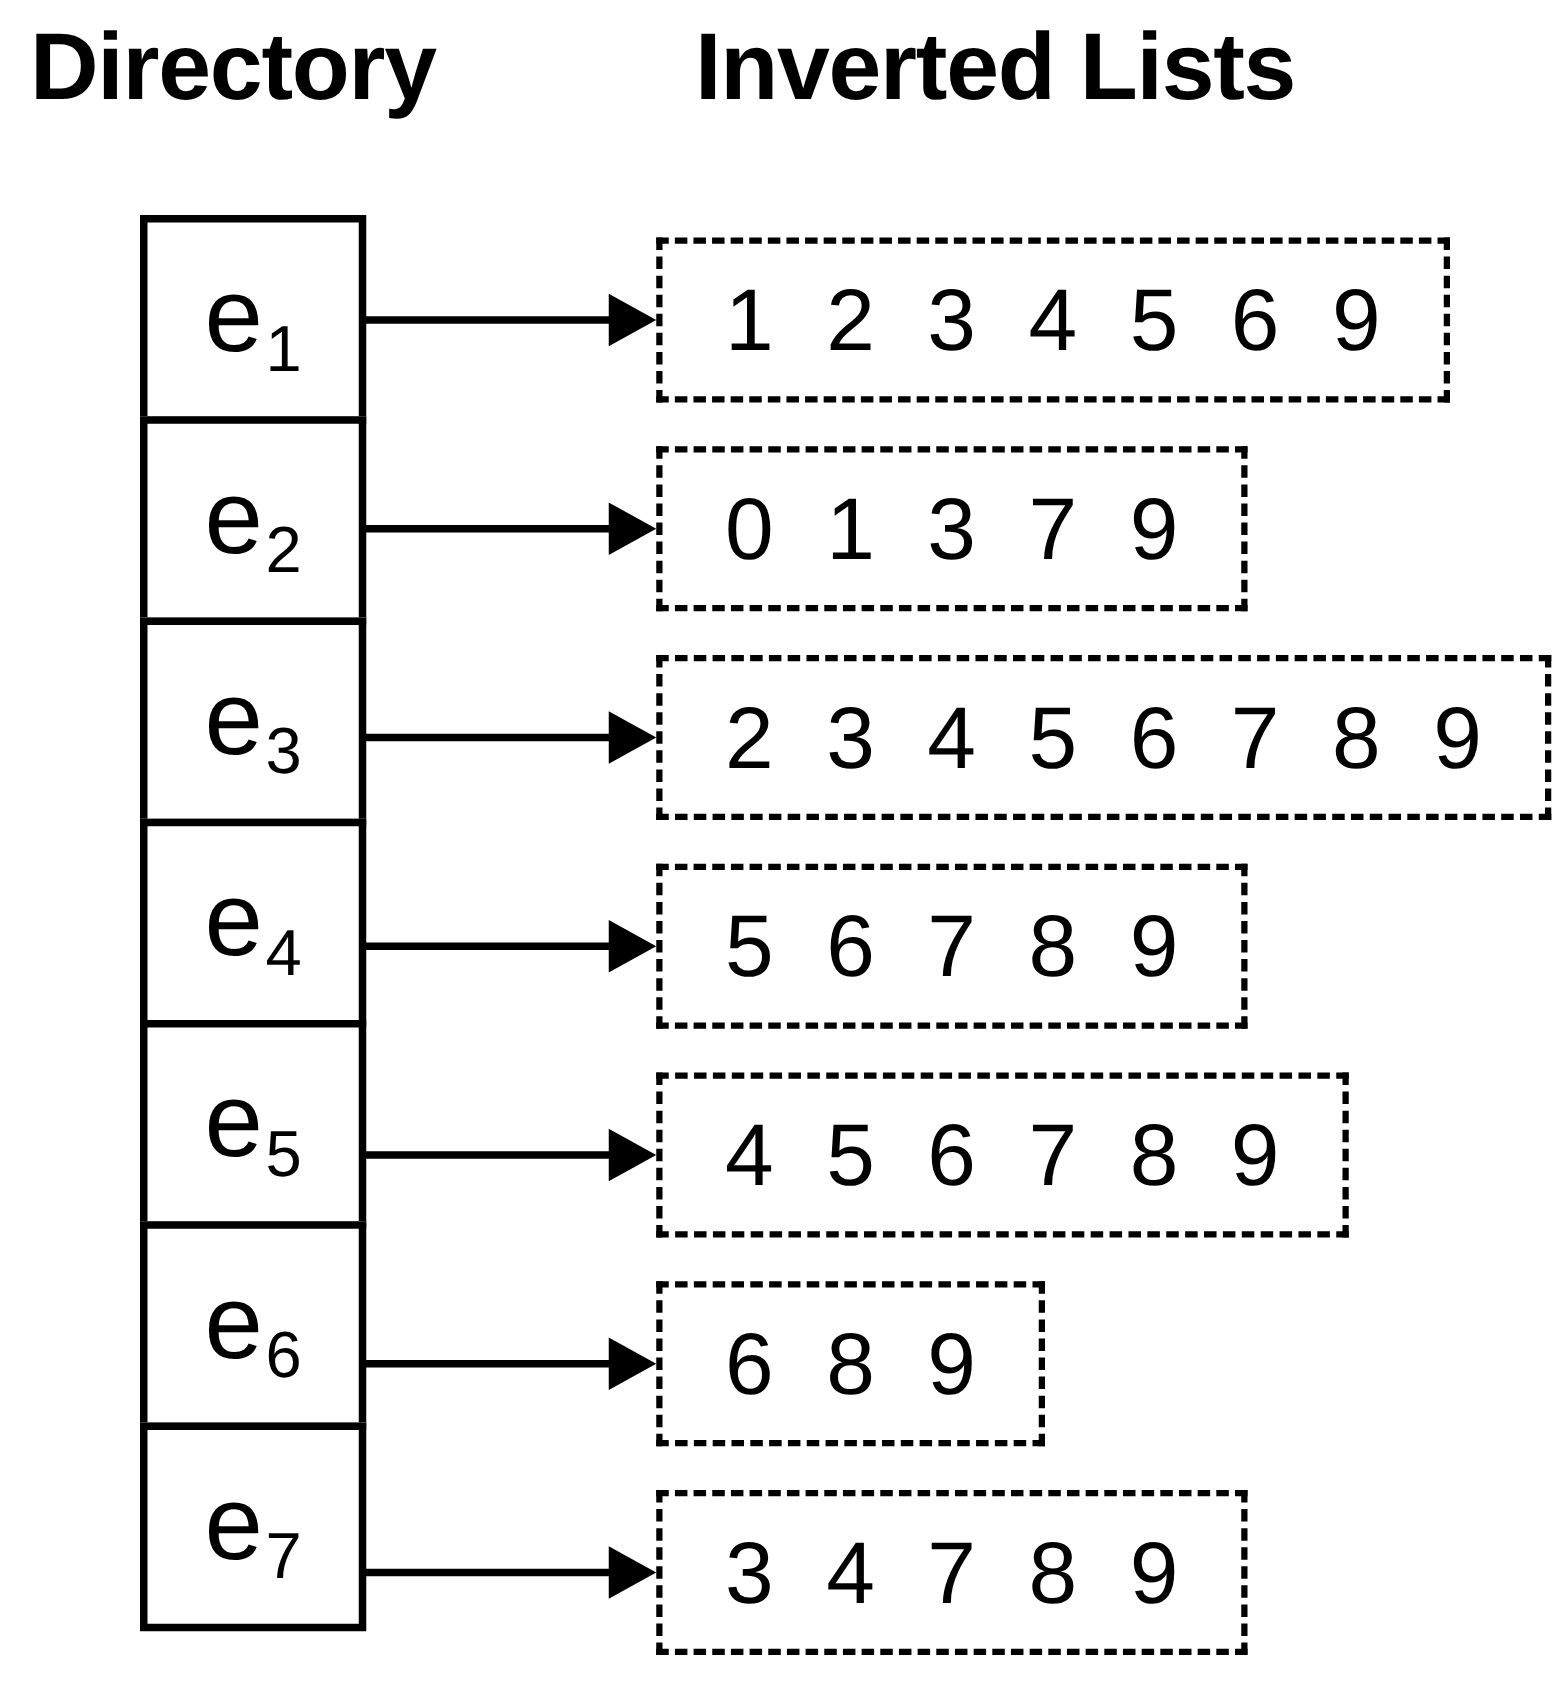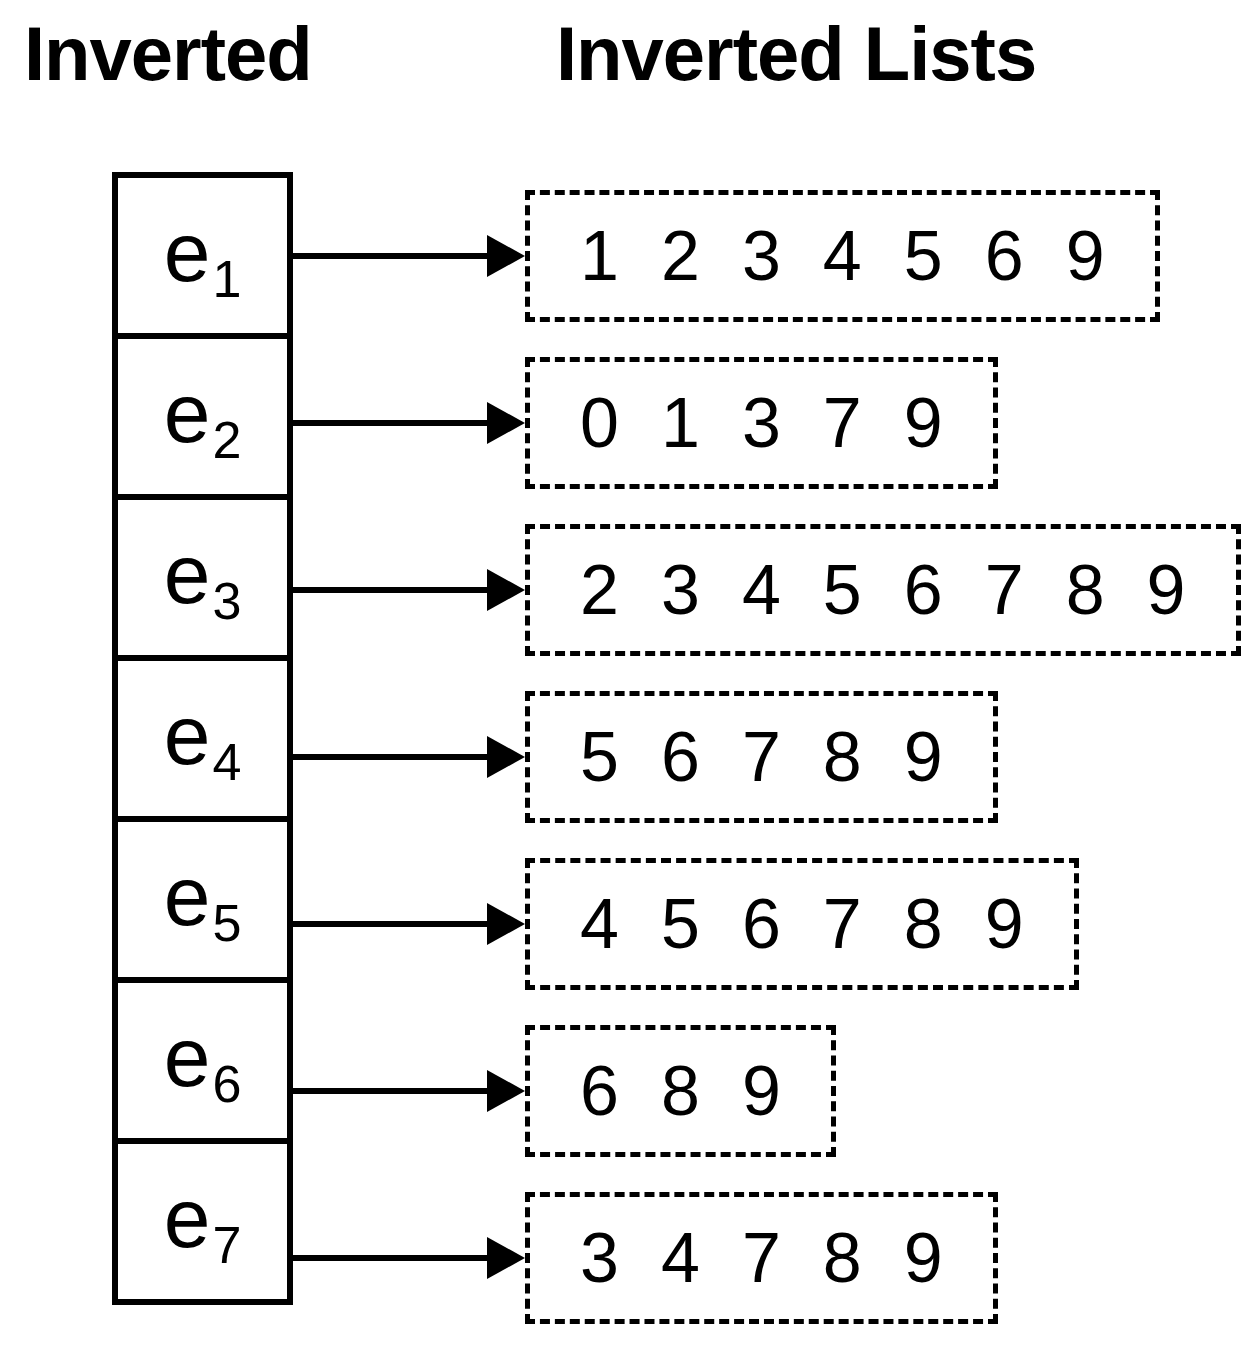--- a/index.html
+++ b/index.html
@@ -86,21 +86,21 @@
     width:max-content;
     font-size:70px;line-height:1;
     white-space:nowrap;
   }
   .num{display:inline-block;}
 </style>
 </head>
 <body>
 
 <div class="canvas">
-  <div class="title" id="title-directory">Inverted</div>
+  <div class="title" id="title-directory">Directory</div>
   <div class="title" id="title-lists">Inverted Lists</div>
 
   <div class="dir-column">
       <div class="dir-cell">
     <span class="entry-label">
           <span class="entry-base">e</span>
           <span class="entry-sub">1</span>
         </span>
   </div>
       <div class="dir-cell">

